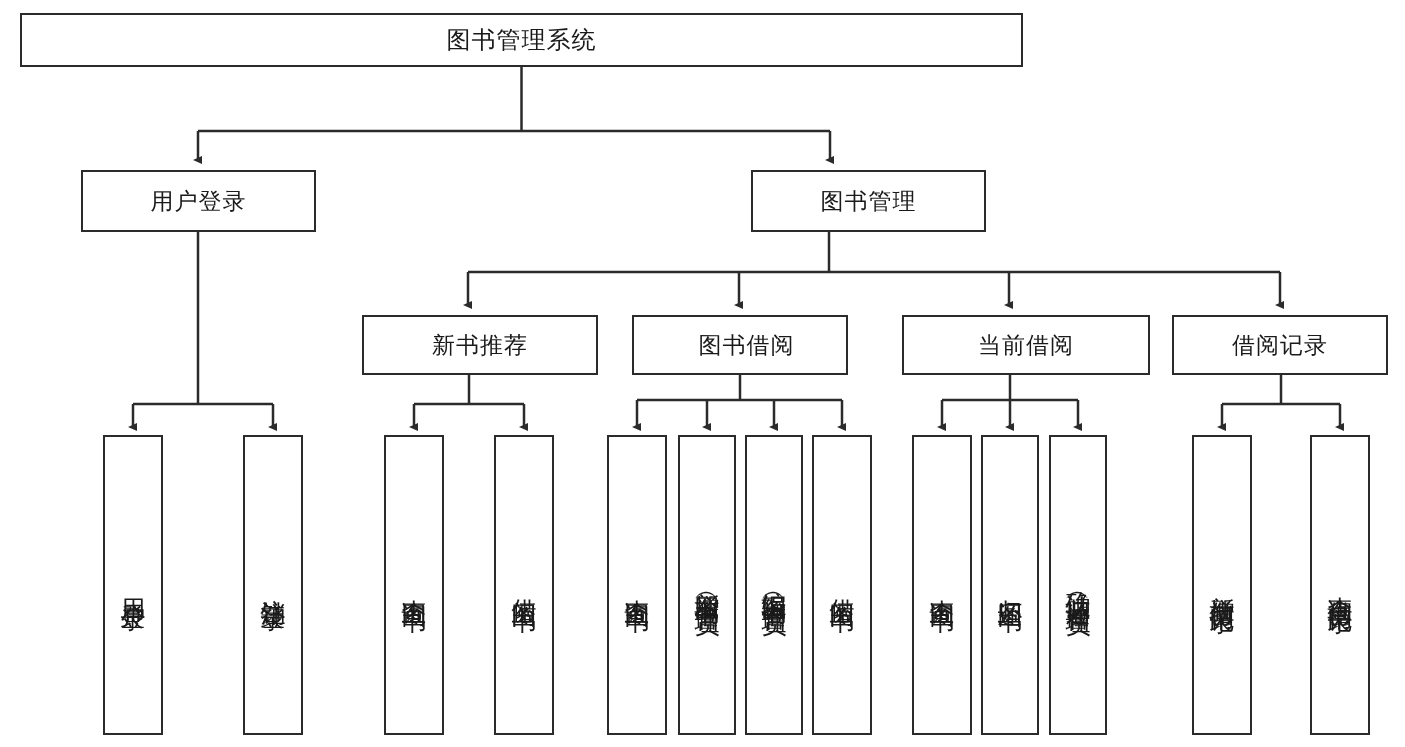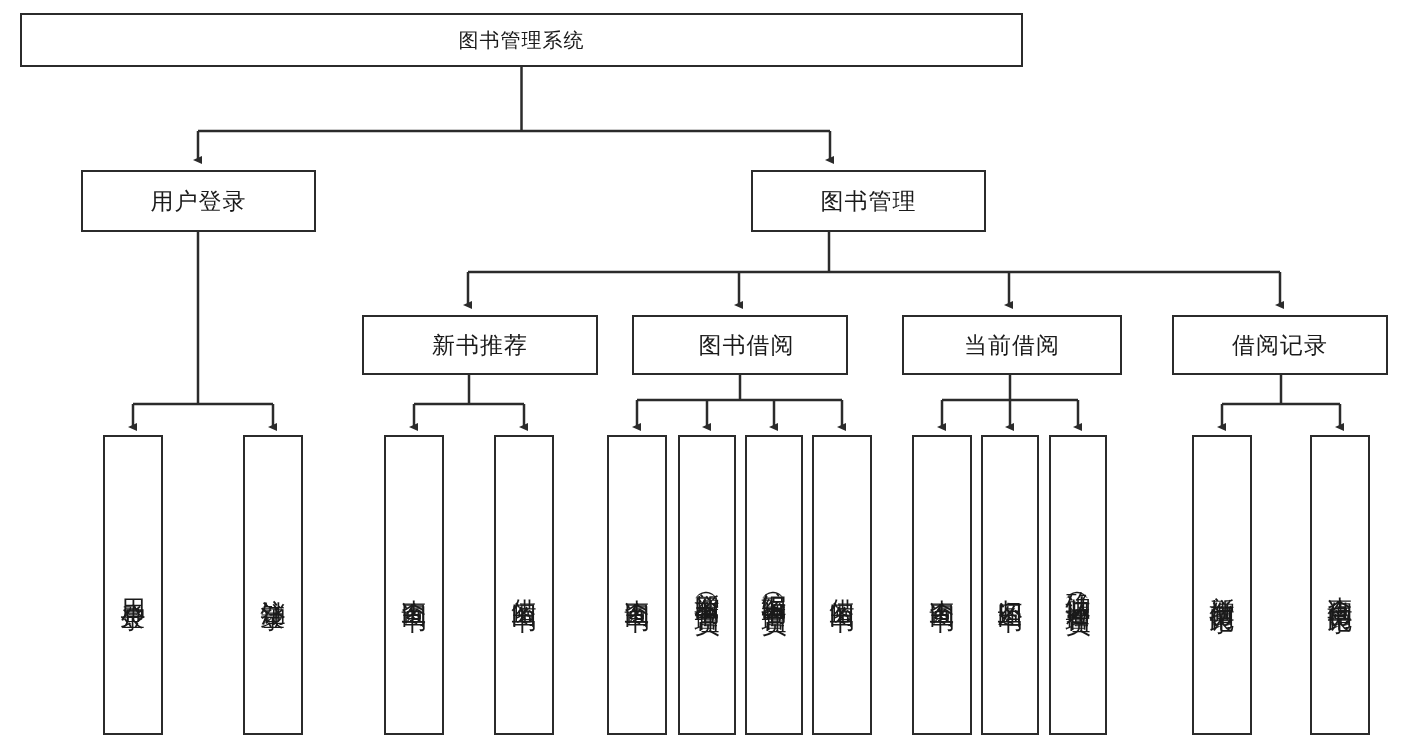--- a/index.html
+++ b/index.html
@@ -34,21 +34,21 @@
     align-items: center;
     justify-content: center;
     color: #1a1a1a;
   }
   .node-h {
     font-size: 23px;
     letter-spacing: 1px;
     white-space: nowrap;
   }
   .node-root {
-    font-size: 20px;
+    font-size: 24px;
     letter-spacing: 1px;
     white-space: nowrap;
   }
   .node-v {
     writing-mode: vertical-rl;
     text-orientation: upright;
     font-size: 25px;
     line-height: 1.08;
     letter-spacing: 3px;
     white-space: nowrap;
@@ -135,21 +135,21 @@
   <div class="node node-h" style="left:711px; top:170px; width:235px; height:62px;margin-left:40px;">
     <span>图书管理</span>
   </div>
 
   <div class="node node-h" style="left:362px; top:315px; width:236px; height:60px;">
     <span>新书推荐</span>
   </div>
   <div class="node node-h" style="left:632px; top:315px; width:216px; height:60px;padding-left:13px;">
     <span>图书借阅</span>
   </div>
-  <div class="node node-h" style="left:902px; top:315px; width:220px; height:60px;">
+  <div class="node node-h" style="left:902px; top:315px; width:248px; height:60px;">
     <span>当前借阅</span>
   </div>
   <div class="node node-h" style="left:1172px; top:315px; width:216px; height:60px;">
     <span>借阅记录</span>
   </div>
 
   <div class="node node-v" style="left:103px; top:435px; width:60px; height:300px;">
     <span class="vtext">用户登录</span>
   </div>
   <div class="node node-v" style="left:243px; top:435px; width:60px; height:300px;">

